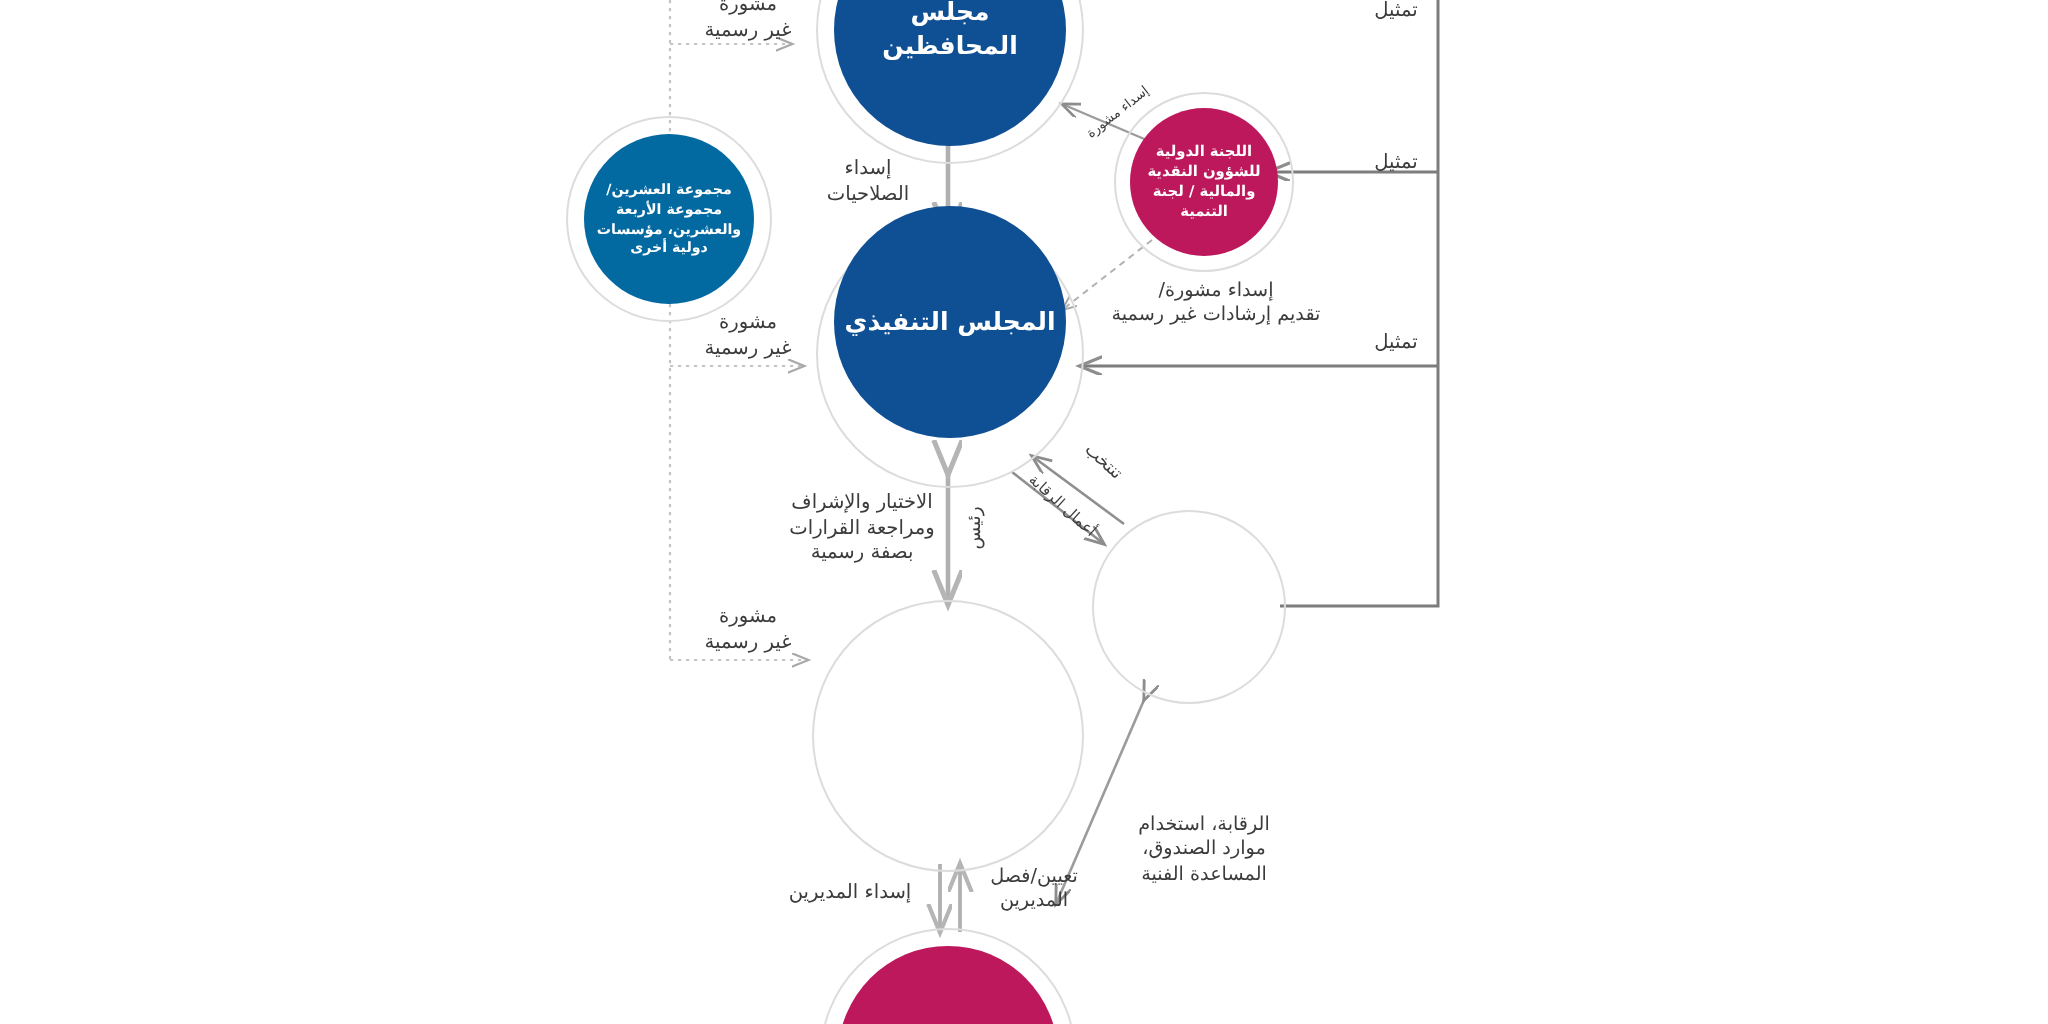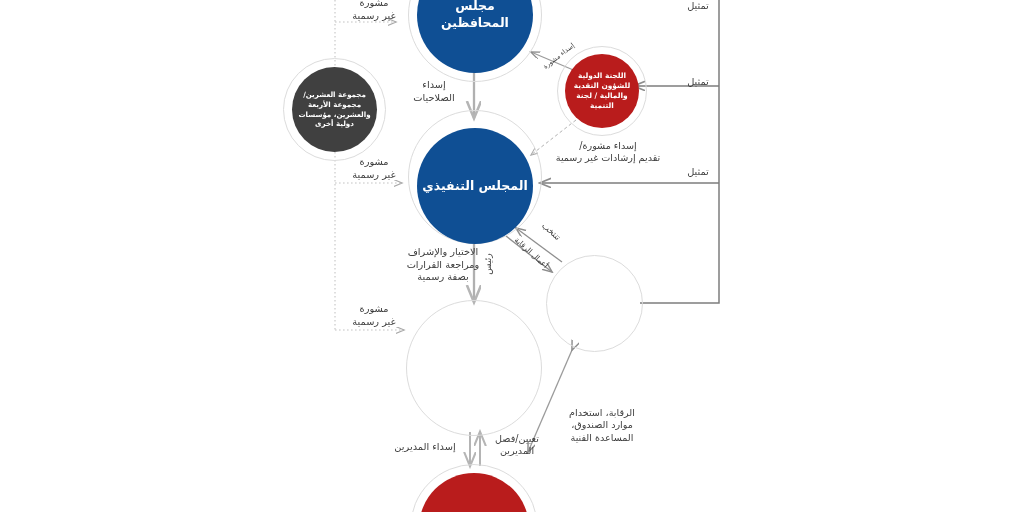--- a/index.html
+++ b/index.html
@@ -41,22 +41,22 @@
     border-radius: 50%;
     border: 1.4px solid #dcdcdc;
     box-sizing: border-box;
     background: transparent;
   }
   .node-label {
     display: block;
     padding: 0 4px;
   }
   .navy  { background: #0f4f94; }
-  .cyan  { background: #404040; }
-  .amber { background: #b91c1c; }
+  .cyan  { background: #0369a1; }
+  .amber { background: #be185d; }
 
   
   .elabel {
     position: absolute;
     color: #3c3c3c;
     text-align: center;
     line-height: 1.3;
     white-space: pre-line;
     letter-spacing: 0;
   }
@@ -132,21 +132,21 @@
 والعشرين، مؤسسات
 دولية أخرى</span>
   </div>
 
   <div class="node amber" style="left:565px; top:54px; width:74px; height:74px; font-size:7.4px; font-weight:600;">
     <span class="node-label">اللجنة الدولية للشؤون
 النقدية والمالية / لجنة
 التنمية</span>
   </div>
 
-  <div class="node navy" style="left:417px; top:128px; width:116px; height:116px; font-size:12.5px; font-weight:700;">
+  <div class="node navy" style="left:417px; top:103px; width:116px; height:116px; font-size:12.5px; font-weight:700;">
     <span class="node-label">المجلس التنفيذي</span>
   </div>
 
 
 
   <div class="node amber" style="left:419px; top:473px; width:110px; height:110px; font-size:11.5px; font-weight:700;">
     <span class="node-label"></span>
   </div>
 
   <div class="elabel" style="left:396px; top:79px; width:76px; font-size:9.8px;">إسداء
@@ -159,21 +159,21 @@
 
   <div class="elabel" style="left:336px; top:-3px; width:76px; font-size:9.8px;">مشورة
 غير رسمية</div>
 
   <div class="elabel" style="left:336px; top:156px; width:76px; font-size:9.8px;">مشورة
 غير رسمية</div>
 
   <div class="elabel" style="left:336px; top:303px; width:76px; font-size:9.8px;">مشورة
 غير رسمية</div>
 
-  <div class="elabel" style="left:384px; top:246px; width:118px; font-size:9.8px;">الاختيار والإشراف
+  <div class="elabel" style="left:372px; top:246px; width:118px; font-size:9.8px;">الاختيار والإشراف
 ومراجعة القرارات
 بصفة رسمية</div>
 
   <div class="elabel rot-v" style="left:471px; top:258px; width:34px; font-size:9.2px;">رئيس</div>
 
   <div class="elabel rot-c" style="left:531px; top:226px; width:40px; font-size:8.6px;">تنتخب</div>
 
   <div class="elabel rot-c" style="left:505px; top:248px; width:52px; font-size:7.6px;">أعمال الرقابة</div>
 
   <div class="elabel" style="left:554px; top:407px; width:96px; font-size:9.6px;">الرقابة، استخدام

